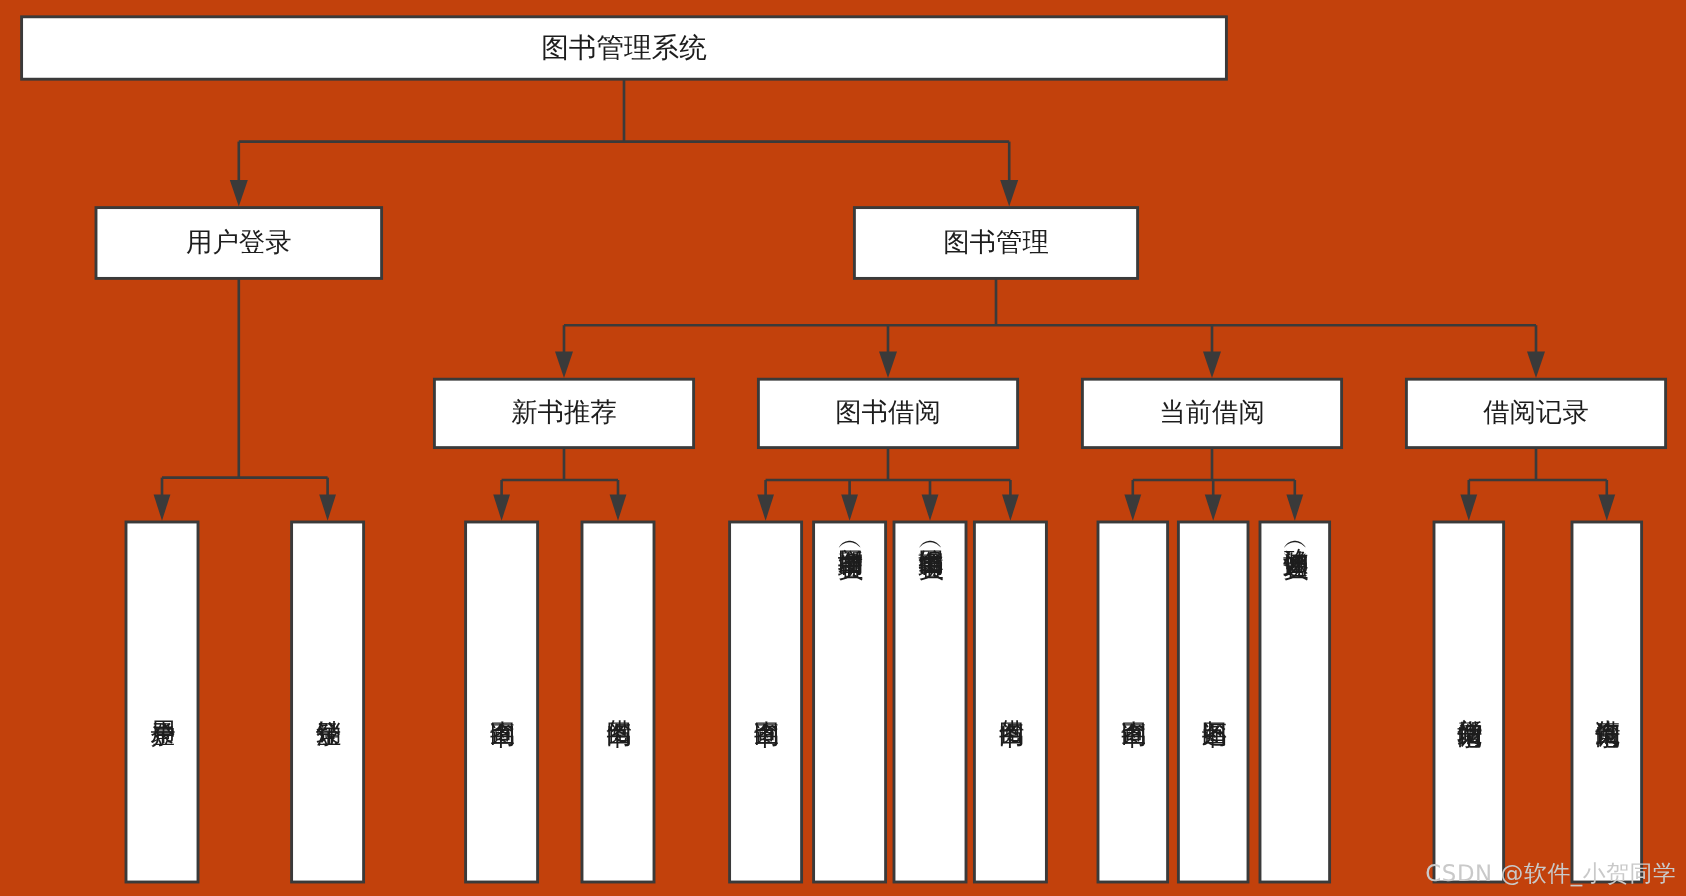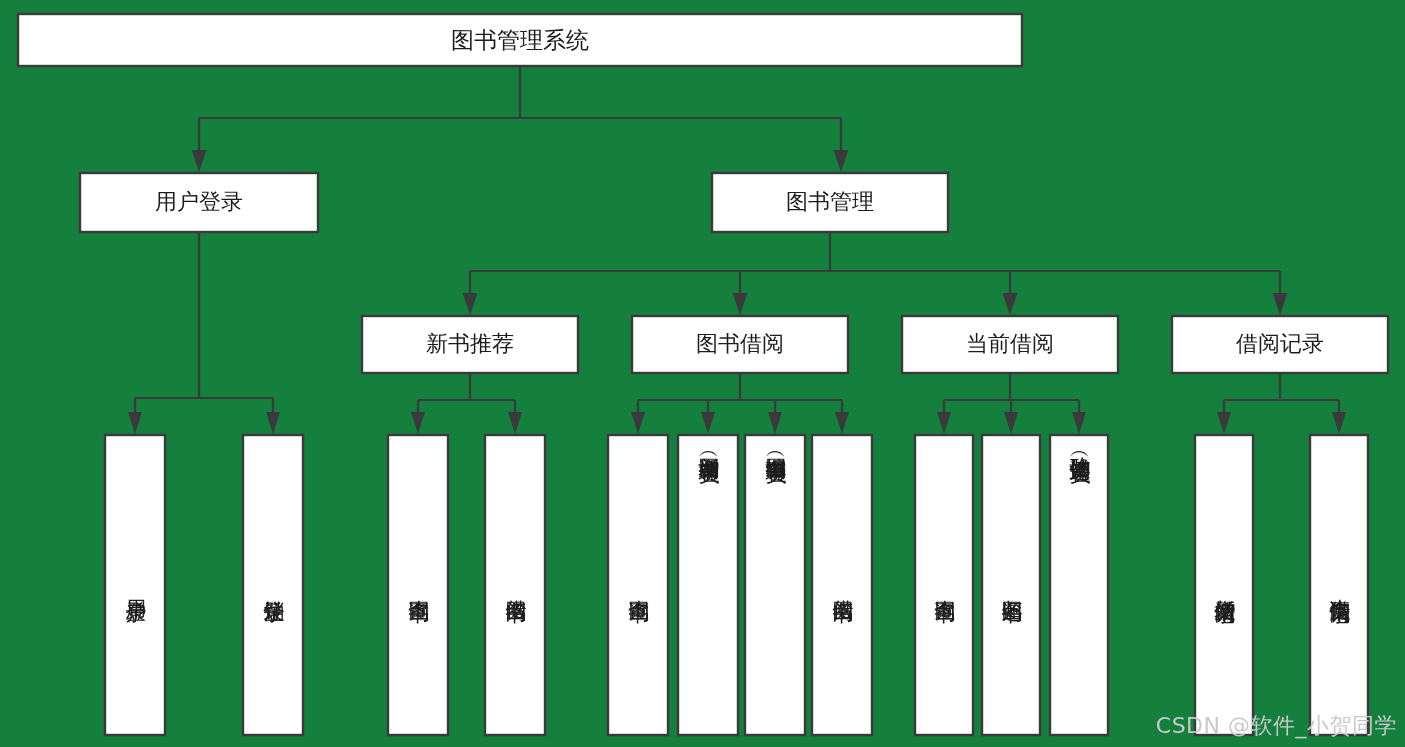--- a/index.html
+++ b/index.html
@@ -10,21 +10,21 @@
   body {
     width: 1405px;
     height: 747px;
     font-family: "DejaVu Sans", "Liberation Sans", sans-serif;
     overflow: hidden;
   }
   #diagram-root {
     position: relative;
     width: 1405px;
     height: 747px;
-    background: #15803d;
+    background: #c2410c;
   }
   svg.diagram-canvas {
     position: absolute;
     left: 0;
     top: 0;
     width: 1405px;
     height: 747px;
   }
   .node-box {
     fill: #ffffff;
@@ -67,21 +67,21 @@
     text-orientation: upright;
     letter-spacing: 1px;
     white-space: nowrap;
     text-align: center;
   }
   .watermark {
     position: absolute;
     right: 8px;
     bottom: 6px;
     font-family: "DejaVu Sans", "Liberation Sans", sans-serif;
-    font-size: 22px;
+    font-size: 19px;
     color: #c9c9c9;
     white-space: nowrap;
     letter-spacing: 0.5px;
   }
 </style>
 </head>
 <body>
 
 <div id="diagram-root">
 

